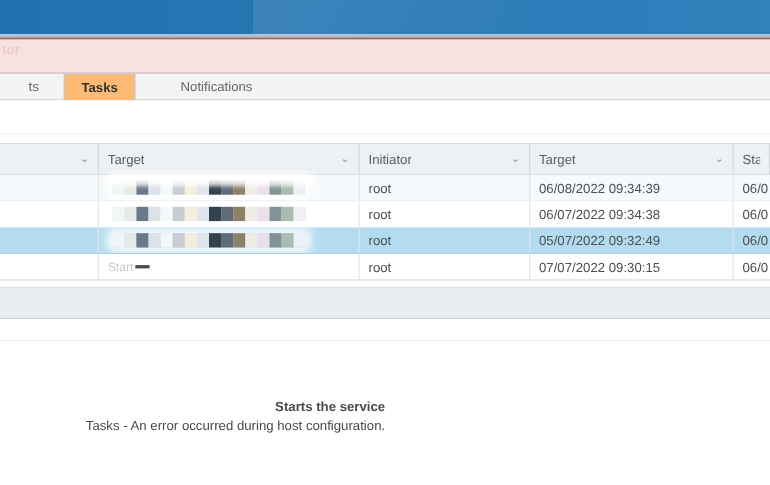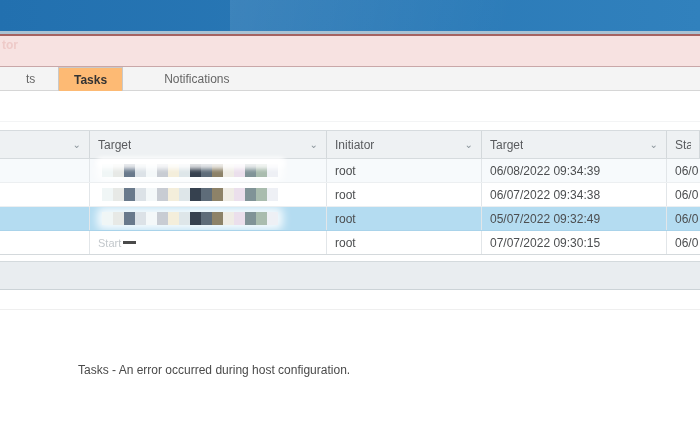--- a/index.html
+++ b/index.html
@@ -194,16 +194,17 @@
       <div class="cell c4">06/0</div>
     </div>
   </div>
 
   <div class="smear"></div>
 
   <div class="foot-band"></div>
   <div class="faint-rule-b"></div>
 
   <div class="details">
+    <div class="bold">Starts the service</div>
     <div>Tasks - An error occurred during host configuration.</div>
   </div>
 
 </div>
 
 </body></html>

